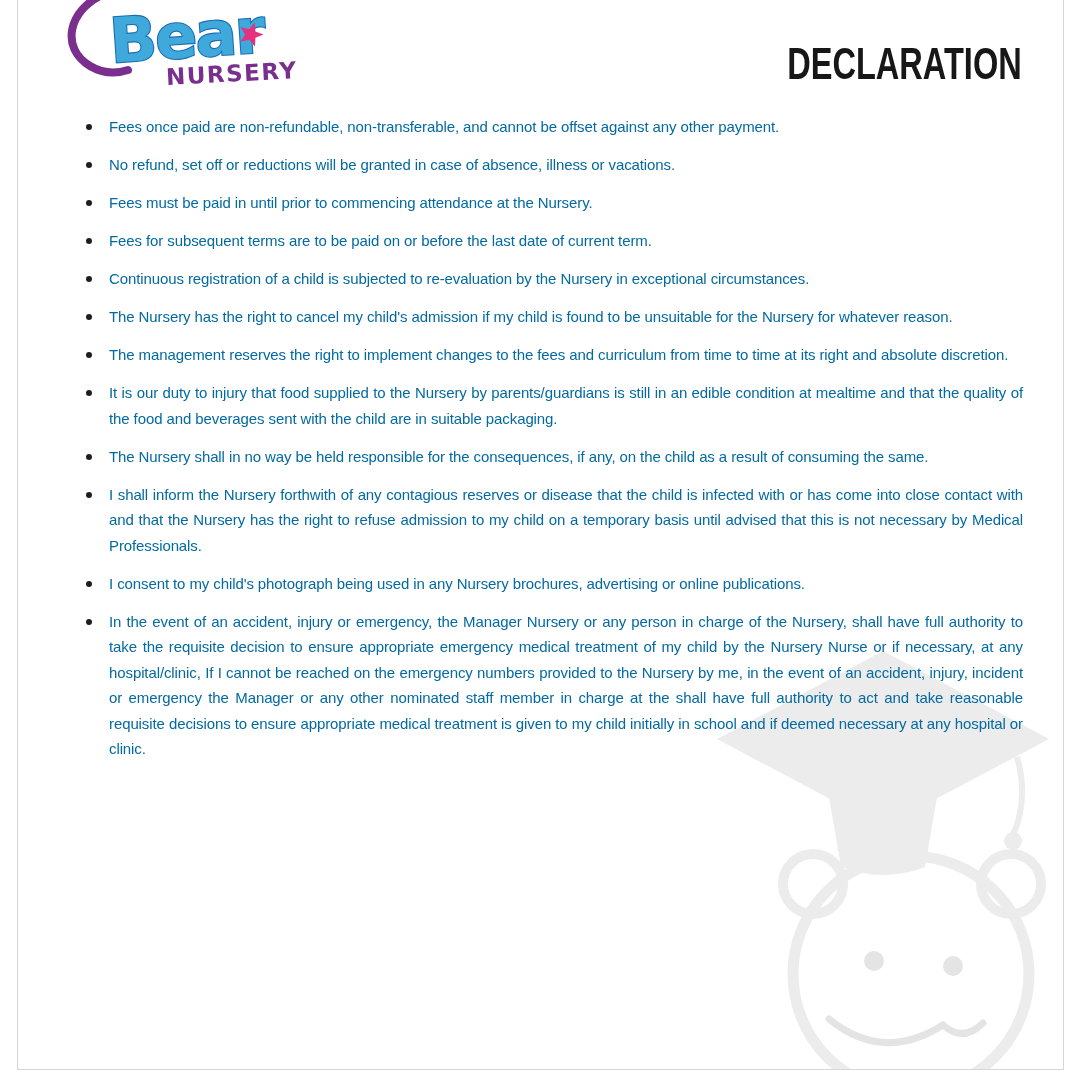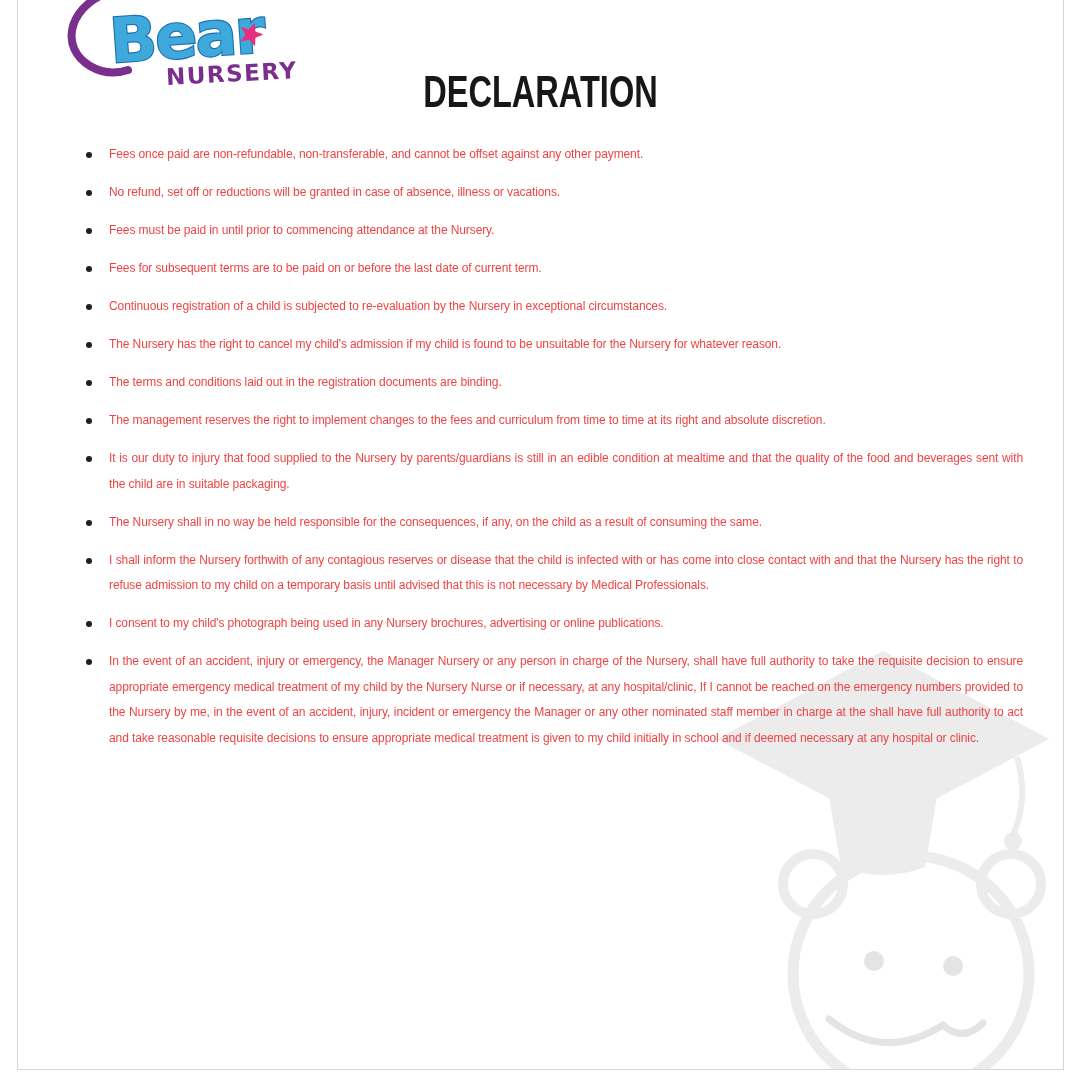--- a/index.html
+++ b/index.html
@@ -24,36 +24,36 @@
     fill:var(--logo-blue,#3fa9dc);stroke:var(--logo-blue-outline,#1b6eb5);
     stroke-width:2.2px;paint-order:stroke;letter-spacing:-2px;
   }
   .logo .subtitle-text{
     font-family:"DejaVu Sans", sans-serif;font-weight:bold;font-size:23px;
     fill:var(--logo-purple,#7a2e8e);letter-spacing:1.5px;
   }
   .logo .swoosh{stroke:var(--logo-purple,#7a2e8e);stroke-width:8;fill:none;stroke-linecap:round;}
   .logo .star{fill:var(--logo-pink,#e5317e);}
   
-  .title-row{position:relative;z-index:1;margin-top:68px;text-align:center;}
+  .title-row{position:relative;z-index:1;margin-top:40px;text-align:right;}
   .page-title{
     display:inline-block;font-size:44px;font-weight:bold;color:#171717;
     transform:scaleX(0.74);transform-origin:center;white-space:nowrap;
     letter-spacing:0;line-height:1.1;
   }
   
   .decl-list{
     position:relative;z-index:1;
     margin:26px 40px 0 0;padding:0 0 0 91px;
     list-style:none;
   }
   .decl-list li{
     position:relative;
-    font-size:12px;line-height:25.5px;letter-spacing:-0.1px;
-    text-align:justify;color:#ef4444;
+    font-size:15px;line-height:25.5px;letter-spacing:-0.1px;
+    text-align:justify;color:#0369a1;
     margin:0 0 12.5px 0;
   }
   .decl-list li::before{
     content:"";position:absolute;left:-23px;top:10px;width:6px;height:6px;
     border-radius:50%;background:#1e1e1e;
   }
   
   .watermark{position:absolute;right:12px;bottom:0;width:340px;height:430px;z-index:0;}
   .wm-fill{fill:var(--watermark,#ececec);}
   .wm-stroke{stroke:var(--watermark,#ececec);fill:none;}
@@ -100,21 +100,20 @@
     <span class="page-title">DECLARATION</span>
   </div>
 
   <ul class="decl-list">
     <li>Fees once paid are non-refundable, non-transferable, and cannot be offset against any other payment.</li>
     <li>No refund, set off or reductions will be granted in case of absence, illness or vacations.</li>
     <li>Fees must be paid in until prior to commencing attendance at the Nursery.</li>
     <li>Fees for subsequent terms are to be paid on or before the last date of current term.</li>
     <li>Continuous registration of a child is subjected to re-evaluation by the Nursery in exceptional circumstances.</li>
     <li>The Nursery has the right to cancel my child's admission if my child is found to be unsuitable for the Nursery for whatever reason.</li>
-    <li>The terms and conditions laid out in the registration documents are binding.</li>
     <li>The management reserves the right to implement changes to the fees and curriculum from time to time at its right and absolute discretion.</li>
     <li>It is our duty to injury that food supplied to the Nursery by parents/guardians is still in an edible condition at mealtime and that the quality of the food and beverages sent with the child are in suitable packaging.</li>
     <li>The Nursery shall in no way be held responsible for the consequences, if any, on the child as a result of consuming the same.</li>
     <li>I shall inform the Nursery forthwith of any contagious reserves or disease that the child is infected with or has come into close contact with and that the Nursery has the right to refuse admission to my child on a temporary basis until advised that this is not necessary by Medical Professionals.</li>
     <li>I consent to my child's photograph being used in any Nursery brochures, advertising or online publications.</li>
     <li>In the event of an accident, injury or emergency, the Manager Nursery or any person in charge of the Nursery, shall have full authority to take the requisite decision to ensure appropriate emergency medical treatment of my child by the Nursery Nurse or if necessary, at any hospital/clinic, If I cannot be reached on the emergency numbers provided to the Nursery by me, in the event of an accident, injury, incident or emergency the Manager or any other nominated staff member in charge at the shall have full authority to act and take reasonable requisite decisions to ensure appropriate medical treatment is given to my child initially in school and if deemed necessary at any hospital or clinic.</li>
   </ul>
 
 </div>
 

